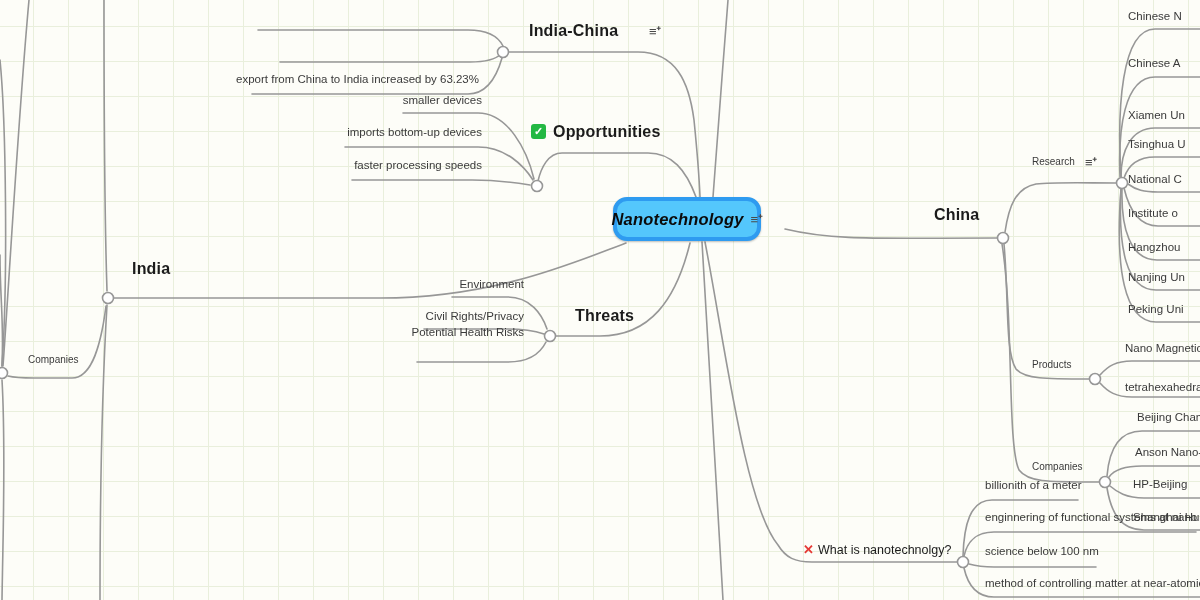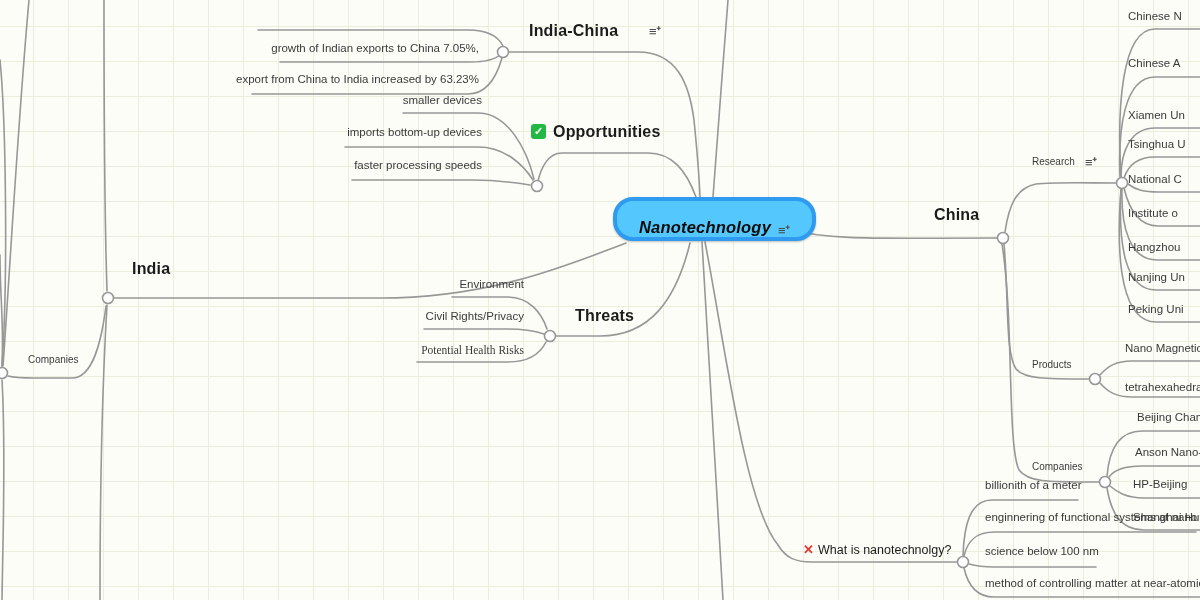--- a/index.html
+++ b/index.html
@@ -16,23 +16,23 @@
     font-family:"Liberation Sans", sans-serif;
     color:#3a3a3a;
   }
   #wires{position:absolute;left:0;top:0;}
   .lbl{position:absolute;white-space:nowrap;font-size:11.5px;color:#3a3a3a;line-height:14px;}
   .lbl.r{text-align:right;}
   .hdr{position:absolute;white-space:nowrap;font-weight:bold;font-size:16px;color:#1b1b1b;line-height:18px;letter-spacing:.2px;}
   .hdr2{position:absolute;white-space:nowrap;font-weight:normal;font-size:12.5px;color:#1b1b1b;line-height:15px;}
   .sub{position:absolute;white-space:nowrap;font-size:10px;color:#3a3a3a;line-height:14px;}
   .root-node{
-    position:absolute;left:613px;top:197px;width:203px;height:44px;
-    background:#54C7FC;border:4px solid #2E9BF0;border-radius:20px;
-    box-sizing:border-box;display:flex;align-items:flex-end;justify-content:center;gap:7px;
+    position:absolute;left:613px;top:197px;width:148px;height:44px;
+    background:#54C7FC;border:4px solid #2E9BF0;border-radius:14px;
+    box-sizing:border-box;display:flex;align-items:center;justify-content:center;gap:7px;
     box-shadow:0 1px 2px rgba(0,0,0,.25);
   }
   .root-node .t{font-weight:bold;font-style:italic;font-size:16.5px;color:#0b0b0b;letter-spacing:.2px;}
   .notes{font-size:13px;font-weight:bold;color:#4a4a4a;line-height:13px;}
   .check{
     position:absolute;width:15px;height:15px;background:#23B843;border-radius:3px;
     color:#fff;font-size:11px;font-weight:bold;text-align:center;line-height:15px;
   }
   .cross{position:absolute;color:#E53935;font-weight:bold;font-size:13px;line-height:14px;}
 </style>
@@ -115,33 +115,32 @@
     </g>
   </svg>
 
   <div class="root-node">
     <span class="t">Nanotechnology</span>
     <span class="notes">≡⁺</span>
   </div>
 
   <div class="hdr" style="left:529px;top:22px;">India-China</div>
   <div class="notes" style="position:absolute;left:649px;top:25px;">≡⁺</div>
-  <div class="lbl r" style="right:721px;top:41px;">growth of Indian exports to China 7.05%,</div>
   <div class="lbl r" style="right:721px;top:72px;">export from China to India increased by 63.23%</div>
 
   <div class="check" style="left:531px;top:124px;">✓</div>
   <div class="hdr" style="left:553px;top:123px;">Opportunities</div>
   <div class="lbl r" style="right:718px;top:93px;">smaller devices</div>
   <div class="lbl r" style="right:718px;top:125px;">imports bottom-up devices</div>
   <div class="lbl r" style="right:718px;top:158px;">faster processing speeds</div>
 
   <div class="hdr" style="left:575px;top:307px;">Threats</div>
   <div class="lbl r" style="right:676px;top:277px;">Environment</div>
   <div class="lbl r" style="right:676px;top:309px;">Civil Rights/Privacy</div>
-  <div class="lbl r" style="right:676px;top:343px;font-family:Liberation Serif, serif;">Potential Health Risks</div>
+  <div class="lbl r" style="right:676px;top:325px;">Potential Health Risks</div>
 
   <div class="hdr" style="left:132px;top:260px;">India</div>
   <div class="sub" style="left:28px;top:353px;">Companies</div>
 
   <div class="hdr" style="left:934px;top:206px;">China</div>
 
   <div class="sub" style="left:1032px;top:155px;">Research</div>
   <div class="notes" style="position:absolute;left:1085px;top:156px;">≡⁺</div>
   <div class="lbl" style="left:1128px;top:9px;">Chinese N</div>
   <div class="lbl" style="left:1128px;top:56px;">Chinese A</div>

